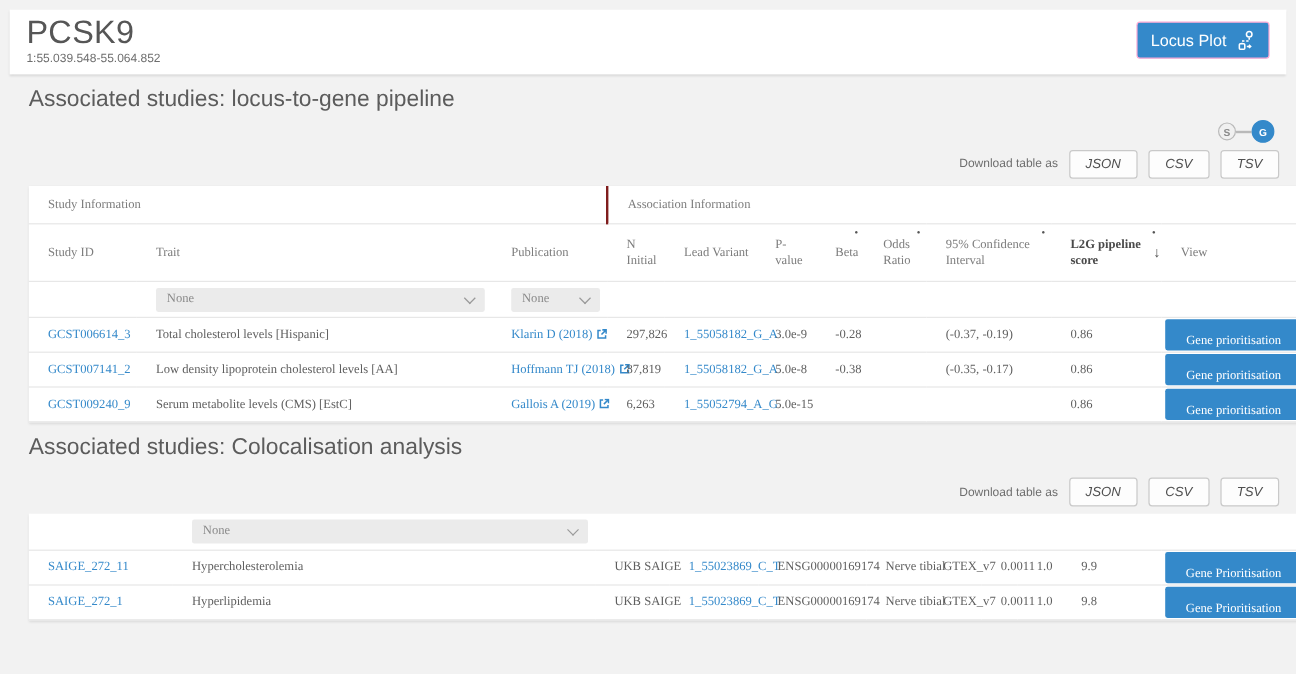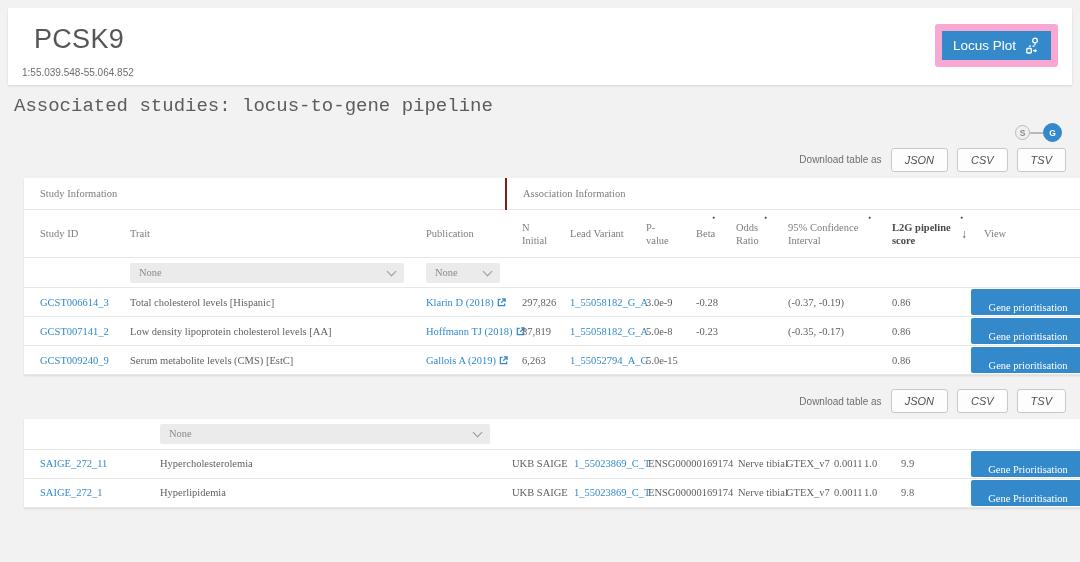--- a/index.html
+++ b/index.html
@@ -10,31 +10,31 @@
     font-family:"Liberation Sans","DejaVu Sans",sans-serif;
     font-size:10.5px;
   }
   a { color:#3489ca; text-decoration:none; cursor:pointer; }
 
   
   .gene-card {
     margin:8px 8px 0 8px; background:#fff; box-shadow:0 1px 2px rgba(0,0,0,.12);
     padding:5px 14px 7px 14px; display:flex; justify-content:space-between; align-items:center;
   }
-  .gene-title { margin:12px; font-size:27px; font-weight:400; color:#565656; letter-spacing:.3px; line-height:1.1; }
+  .gene-title { margin:0; font-size:27px; font-weight:400; color:#565656; letter-spacing:.3px; line-height:1.1; }
   .gene-loc { font-size:10px; color:#6e6e6e; margin-top:1px; }
   .btn-locus {
     display:flex; align-items:center; gap:7px;
-    background:#3489ca; border:7px solid #f9a8d4; border-radius:3px;
+    background:#3489ca; border:1px solid #f9a8d4; border-radius:3px;
     color:#fff; font-size:13.5px; padding:6px 11px; cursor:pointer;
     font-family:inherit;
   }
 
   
-  .section-title { margin:10px 14px 0 14px; font-size:19px; font-weight:400; color:#5c5c5c;font-family:Liberation Mono, monospace; }
+  .section-title { margin:10px 14px 0 24px; font-size:19px; font-weight:400; color:#5c5c5c; }
   .section-sub { margin:3px 14px 0 14px; font-size:11px; color:#5c5c5c; }
 
   
   .sg-row { display:flex; justify-content:flex-end; align-items:center; margin:5px 18px 0 0; height:22px; }
   .sg-circle {
     border-radius:50%; display:flex; align-items:center; justify-content:center;
     font-size:8.5px; font-weight:bold; cursor:pointer;
   }
   .sg-s { width:15px; height:15px; background:#f0f0f0; border:1px solid #b9b9b9; color:#8a8a8a; }
   .sg-line { width:13px; height:2px; background:#b9b9b9; }
@@ -187,21 +187,21 @@
     <tr class="data-row">
       <td><a>GCST007141_2</a></td>
       <td>Low density lipoprotein cholesterol levels [AA]</td>
       <td><a><span>Hoffmann TJ (2018)</span><svg class="ext-icon" width="9" height="9" viewBox="0 0 10 10" fill="none" stroke="#3489ca" stroke-width="1.4">
                 <path d="M4 1.5 H1.5 V8.5 H8.5 V6"></path>
                 <path d="M5.5 1 H9 V4.5 M9 1 L4.7 5.3"></path>
               </svg></a></td>
       <td>87,819</td>
       <td><a>1_55058182_G_A</a></td>
       <td>5.0e-8</td>
-      <td>-0.23</td>
+      <td>-0.38</td>
       <td></td>
       <td>(-0.35, -0.17)</td>
       <td>0.86</td>
       <td class="view-cell"><button class="gp-btn">Gene prioritisation</button></td>
     </tr>
     <tr class="data-row">
       <td><a>GCST009240_9</a></td>
       <td>Serum metabolite levels (CMS) [EstC]</td>
       <td><a><span>Gallois A (2019)</span><svg class="ext-icon" width="9" height="9" viewBox="0 0 10 10" fill="none" stroke="#3489ca" stroke-width="1.4">
                 <path d="M4 1.5 H1.5 V8.5 H8.5 V6"></path>
@@ -214,20 +214,21 @@
       <td></td>
       <td></td>
       <td>0.86</td>
       <td class="view-cell"><button class="gp-btn">Gene prioritisation</button></td>
     </tr>
   </tbody>
     </table>
 </section>
 
 <section>
+  <h2 class="section-title">Associated studies: Colocalisation analysis</h2>
 
   <div class="dl-row" style="margin-top:14px;">
     <span class="dl-label">Download table as</span>
     <button class="dl-btn">JSON</button>
     <button class="dl-btn">CSV</button>
     <button class="dl-btn">TSV</button>
   </div>
 
   <table>
     <colgroup>

